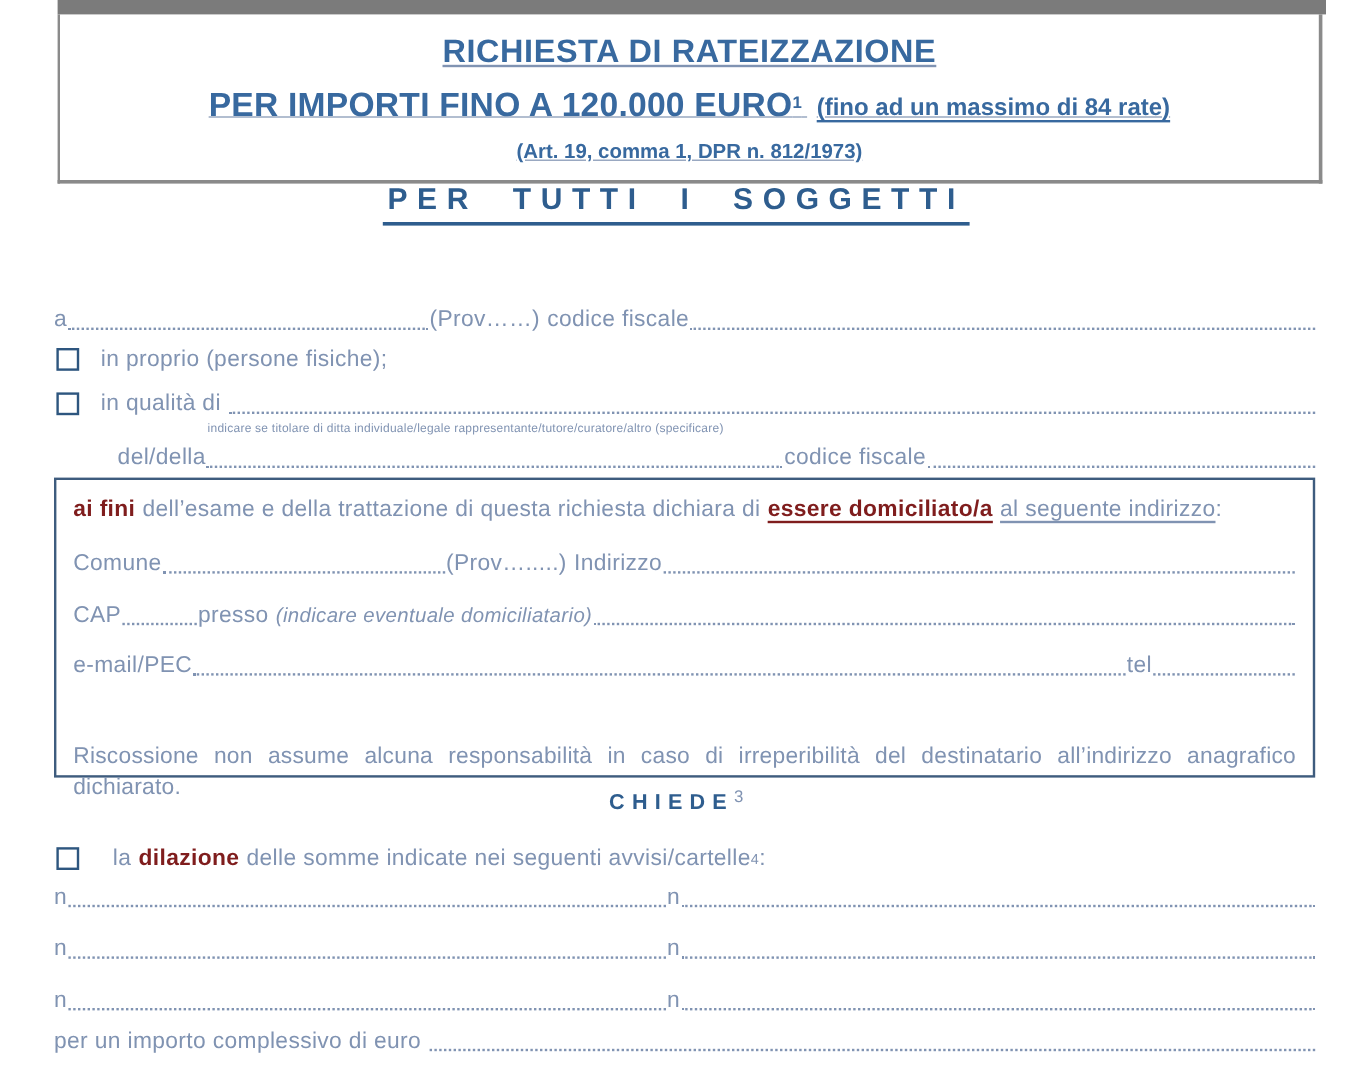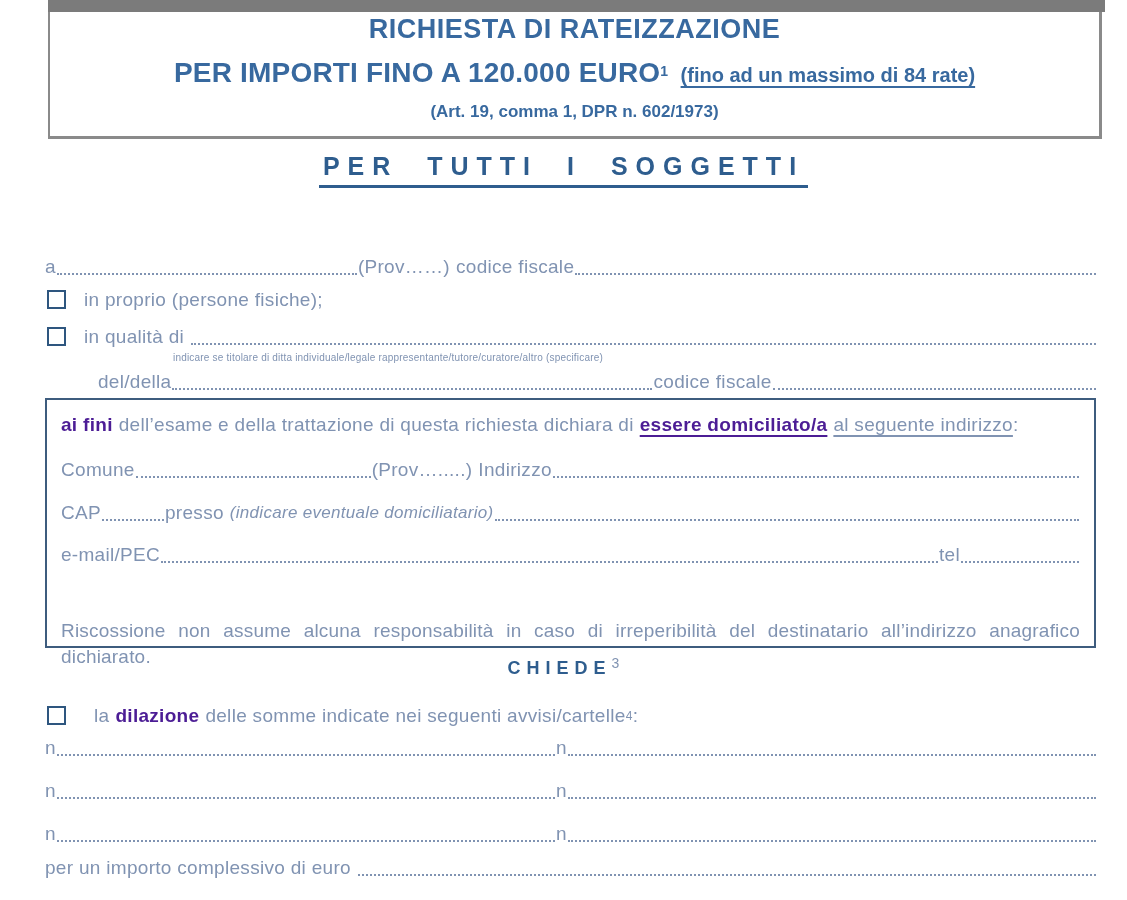--- a/index.html
+++ b/index.html
@@ -5,21 +5,21 @@
   html,body{margin:0;padding:0;background:#ffffff;}
   .page{
     position:relative;width:1127px;height:900px;background:#fff;
     font-family:"Liberation Sans",sans-serif;color:#8093b2;overflow:hidden;
   }
   
   .topbar{position:absolute;left:48px;top:0;width:1057px;height:12px;background:#7b7b7b;}
   .hbox{
     position:absolute;left:48px;top:12px;width:1049px;height:124px;
     border-left:2px solid #8a8a8a;border-right:3px solid #8a8a8a;border-bottom:3px solid #8a8a8a;
-    text-align:center;padding-top:0;box-sizing:content-box;
+    text-align:center;padding-top:14px;box-sizing:content-box;text-decoration:underline;
   }
   .ht1{font-size:27px;font-weight:bold;color:#38699f;line-height:34px;letter-spacing:.5px;}
   .ht2{margin-top:8px;line-height:34px;color:#38699f;}
   .ht2 .big{font-size:28px;font-weight:bold;letter-spacing:.2px;}
   .ht2 sup{font-size:14px;font-weight:bold;vertical-align:super;}
   .ht2 .note{font-size:20px;font-weight:bold;text-decoration:underline;text-decoration-thickness:2px;text-underline-offset:4px;margin-left:8px;}
   .ht3{margin-top:6px;font-size:17px;font-weight:bold;color:#38699f;line-height:24px;}
 
   
   .sect{position:absolute;left:0;width:100%;text-align:center;color:#2e5d8e;}
@@ -32,21 +32,21 @@
   .fline{
     position:absolute;left:45px;right:30px;display:flex;align-items:flex-end;
     font-size:19px;line-height:26px;white-space:nowrap;letter-spacing:.3px;
   }
   .dots{border-bottom:2.6px dotted #8093b2;margin:0 1px 5px 1px;min-width:10px;}
   .grow{flex:1 1 auto;}
   .cb{
     width:15px;height:15px;border:2px solid #2e567f;display:inline-block;
     margin:0 18px 4px 2px;flex:0 0 auto;background:#fff;
   }
-  .dk{color:#4c1d95;font-weight:bold;}
+  .dk{color:#7f1d1d;font-weight:bold;}
   .u{text-decoration:underline;text-decoration-thickness:2px;text-underline-offset:4px;}
   .gap{margin-right:6px;}
   .smallnote{position:absolute;left:45px;font-size:10px;line-height:16px;color:#8093b2;letter-spacing:.2px;}
   .it{font-style:italic;font-size:17px;}
 
   
   .dbox{position:absolute;left:45px;top:398px;width:1051px;height:250px;border:2px solid #3e5c7e;box-sizing:border-box;}
   .bline{position:absolute;left:14px;right:14px;display:flex;align-items:flex-end;font-size:19px;line-height:26px;white-space:nowrap;letter-spacing:.3px;}
   .just{position:absolute;left:14px;right:14px;font-size:19px;line-height:26px;text-align:justify;text-align-last:justify;letter-spacing:.2px;}
   .just sup{font-size:12px;vertical-align:super;}
@@ -58,21 +58,21 @@
 <div class="page">
 
   <div class="topbar"></div>
 
   <div class="hbox">
     <div class="ht1">RICHIESTA DI RATEIZZAZIONE</div>
     <div class="ht2">
       <span class="big">PER IMPORTI FINO A 120.000 EURO</span><sup>1</sup>
       <span class="note">(fino ad un massimo di 84 rate)</span>
     </div>
-    <div class="ht3">(Art. 19, comma 1, DPR n. 602/1973)</div>
+    <div class="ht3">(Art. 19, comma 1, DPR n. 812/1973)</div>
   </div>
 
   <div class="sect subj" style="top:152px;">
     <span class="hd">PER TUTTI I SOGGETTI</span>
   </div>
 
 
   <div class="fline" style="top:254px;">
     <span>a</span>
     <div class="dots" style="flex:0 0 300px;"></div>

